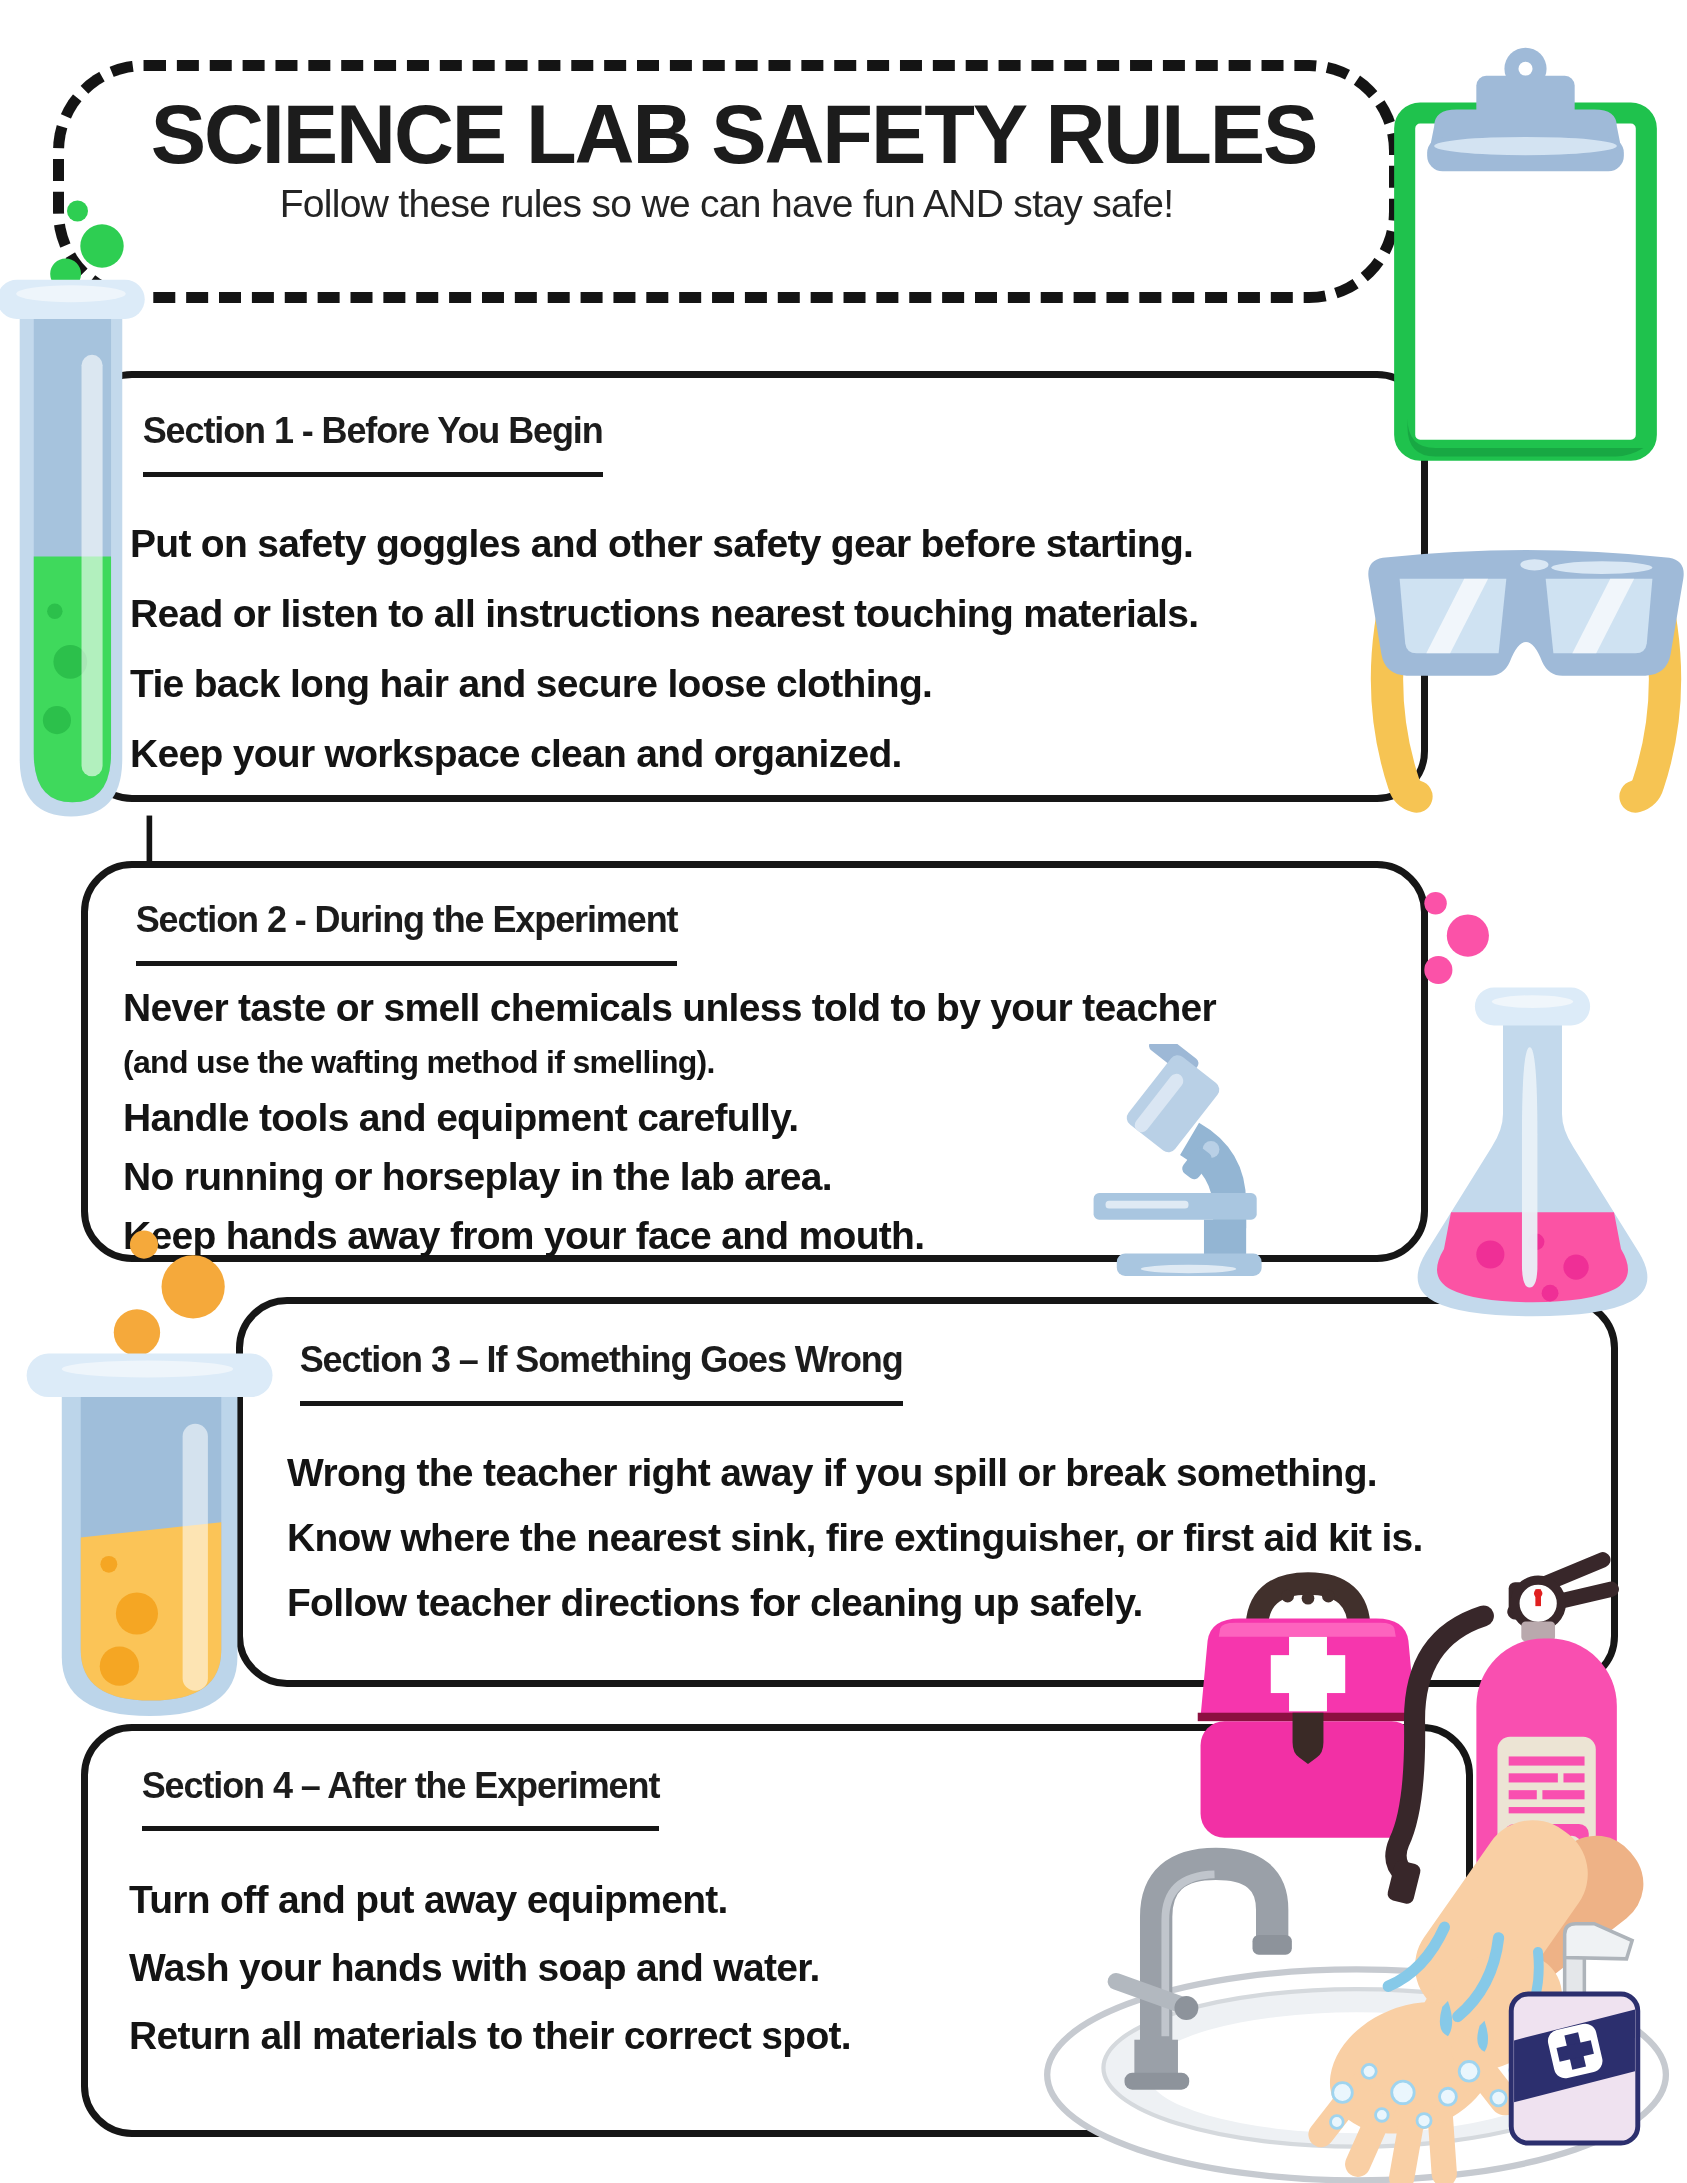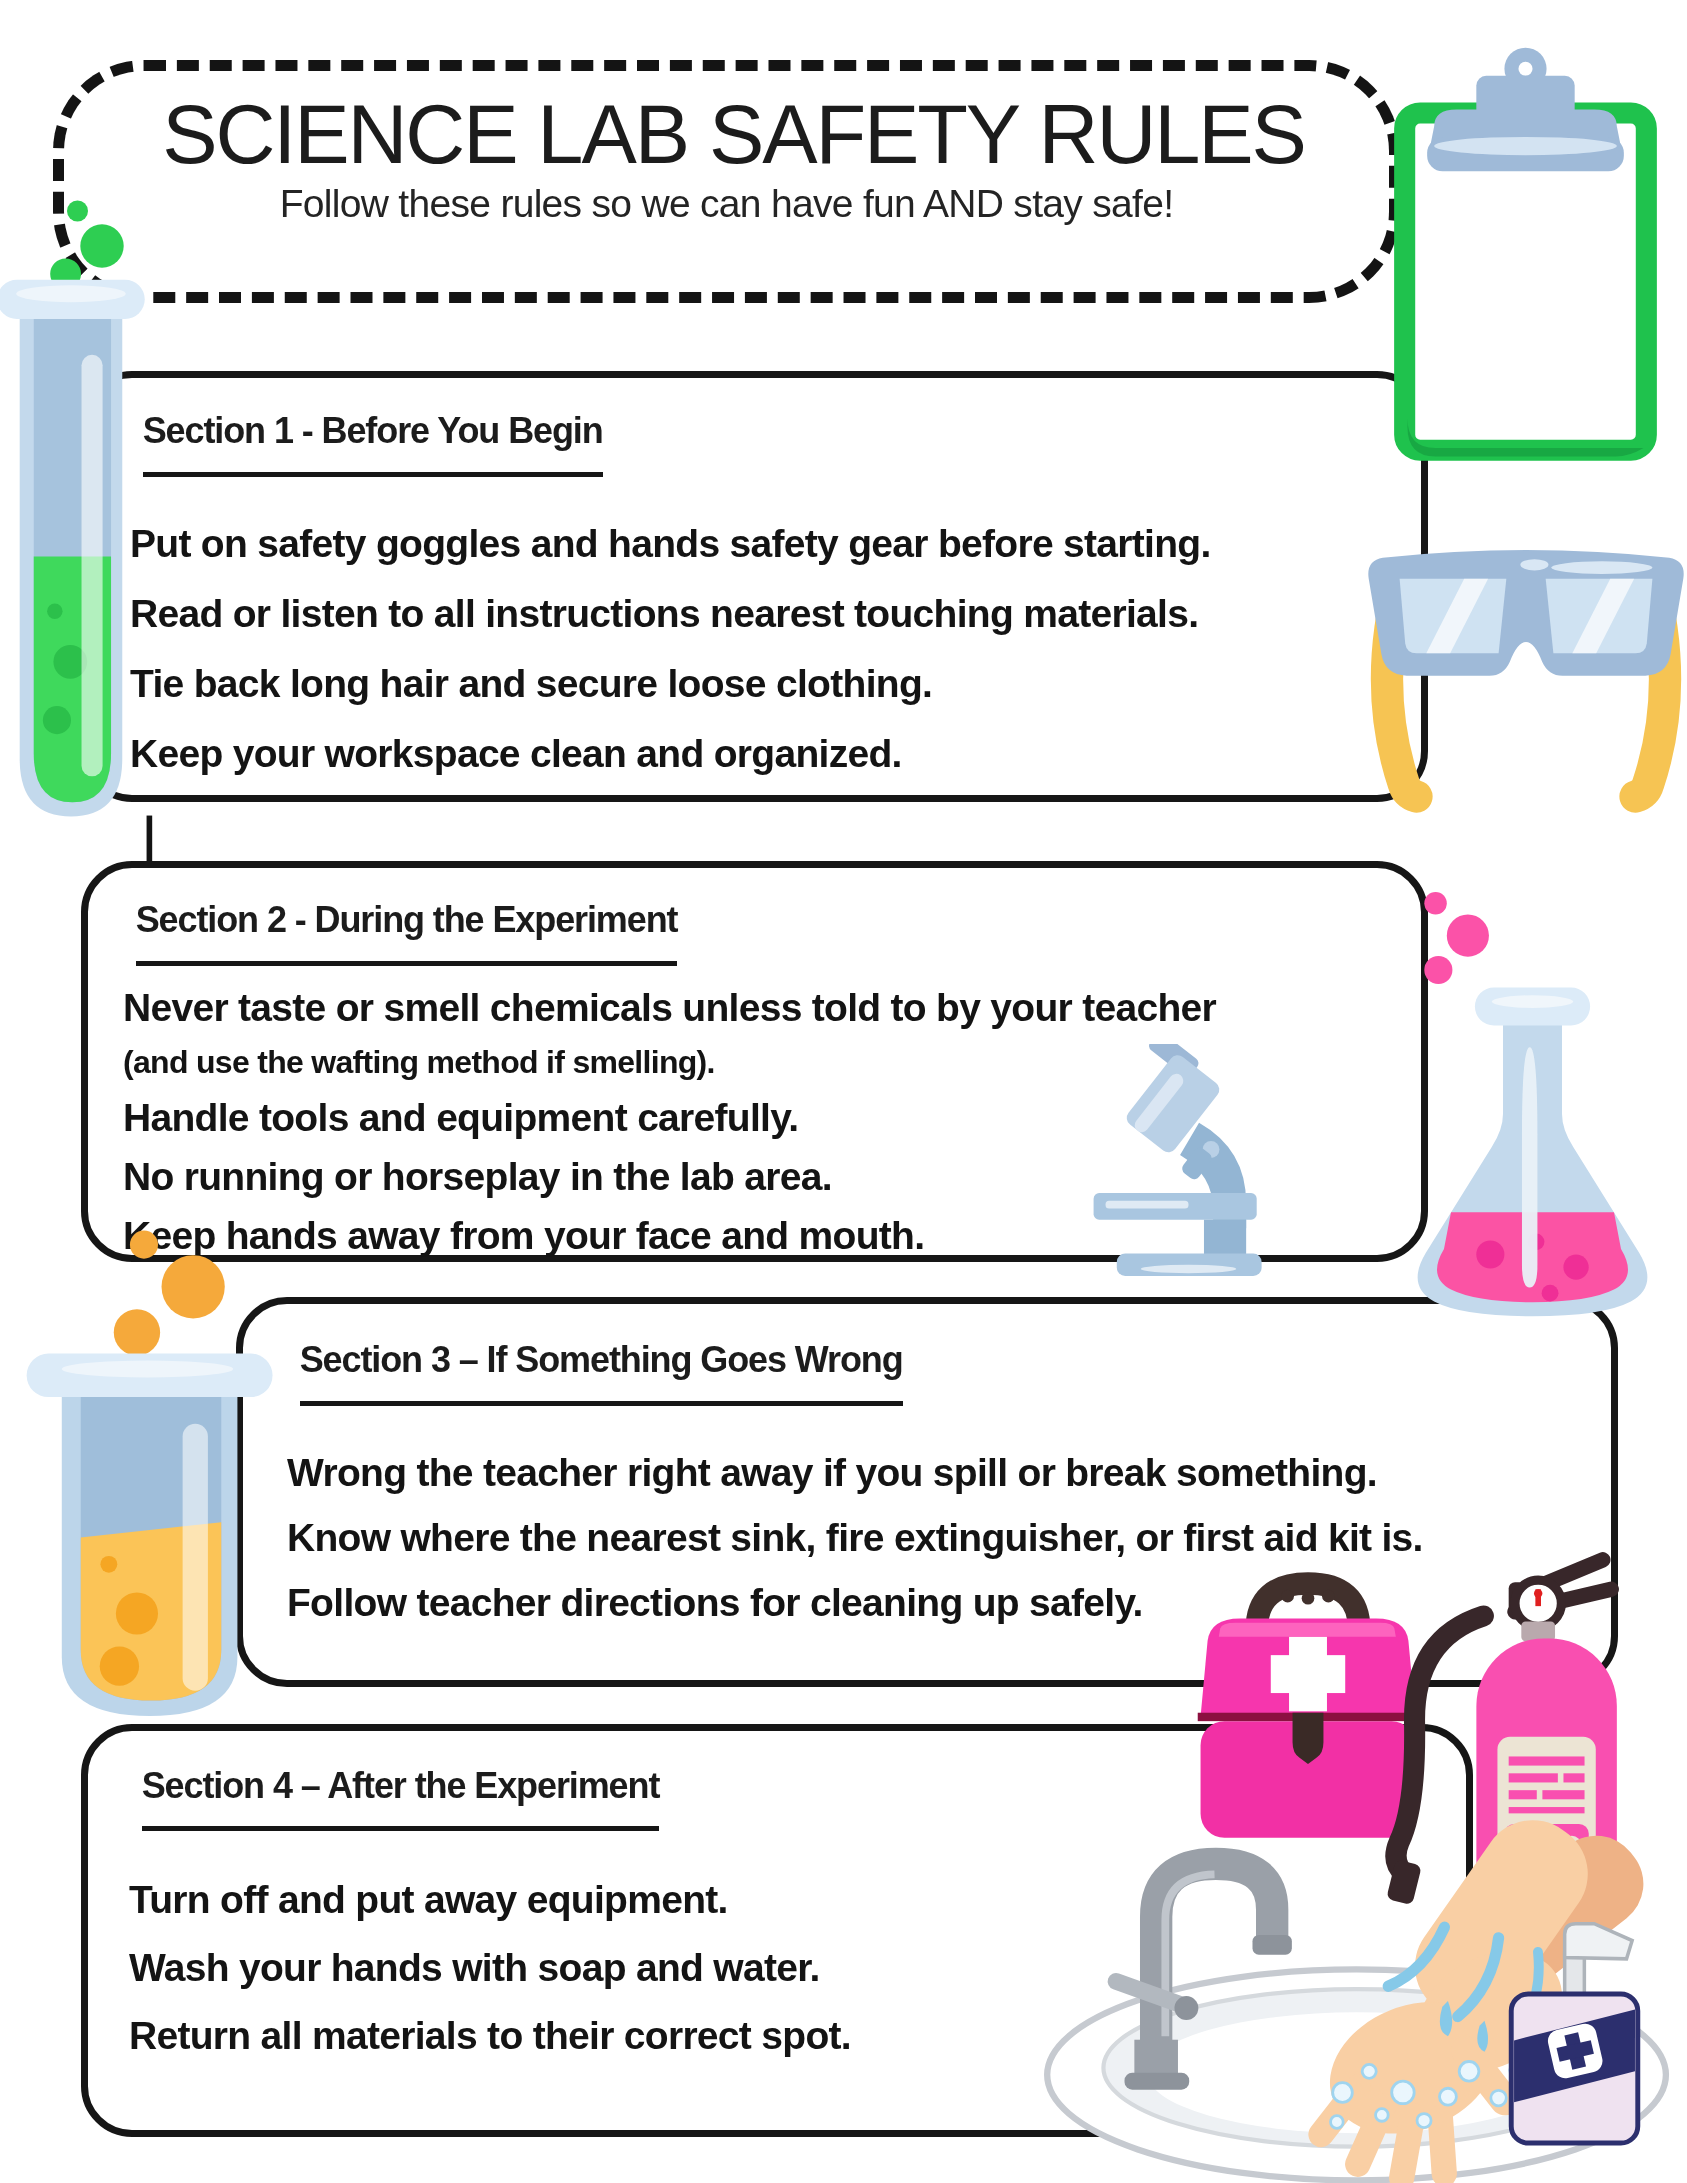--- a/index.html
+++ b/index.html
@@ -8,21 +8,21 @@
     font-family:"Liberation Sans","DejaVu Sans",sans-serif;color:#161616;overflow:hidden;
   }
   .abs{position:absolute;}
   
   .header-box{
     left:53px;top:60px;width:1347px;height:243px;
     border:11.3px dashed #141414;border-radius:91px;
     box-sizing:border-box;text-align:center;z-index:1;
   }
   .page-title{
-    margin:19.7px 7px 0 21px;font-size:83px;font-weight:normal;letter-spacing:-2.1px;
+    margin:19.7px 7px 0 21px;font-size:83px;font-weight:bold;letter-spacing:-2.1px;
     color:#1c1c1c;white-space:nowrap;line-height:1.05;
   }
   .page-subtitle{
     margin:4.2px 0 0 0;font-size:39px;font-weight:normal;letter-spacing:-0.7px;color:#242424;
   }
   
   .box{
     background:#ffffff;border:7.7px solid #161616;border-radius:51px;
     box-sizing:border-box;z-index:1;
   }
@@ -91,21 +91,21 @@
     <path d="M62 412 H172 V692 Q172 762 117 762 Q62 762 62 692 Z" fill="#3fd95c"></path>
     <circle cx="92" cy="490" r="11" fill="#2cc04b"></circle>
     <circle cx="114" cy="562" r="24" fill="#2cc04b"></circle>
     <circle cx="95" cy="645" r="20" fill="#2cc04b"></circle>
     <rect x="130" y="125" width="30" height="600" rx="15" fill="#ffffff" opacity="0.6"></rect>
   </svg>
 
   <div class="abs box" id="section1">
     <h2>Section 1 - Before You Begin</h2>
     <div class="rules">
-      <p>Put on safety goggles and hands safety gear before starting.</p>
+      <p>Put on safety goggles and other safety gear before starting.</p>
       <p>Read or listen to all instructions nearest touching materials.</p>
       <p>Tie back long hair and secure loose clothing.</p>
       <p>Keep your workspace clean and organized.</p>
     </div>
   </div>
 
   <svg class="abs art" style="left:1357px;top:503px" width="338" height="323" viewBox="0 0 480 460">
     <path d="M62 105 C 34 210 36 310 66 400 q4 14 18 18" stroke="#f6c453" stroke-width="46" fill="none" stroke-linecap="round"></path>
     <path d="M418 105 C 446 210 444 310 414 400 q-4 14 -18 18" stroke="#f6c453" stroke-width="46" fill="none" stroke-linecap="round"></path>
     <path d="M36 78 Q240 56 444 78 Q468 82 464 108 L446 215 Q441 244 410 246 L292 246 Q272 246 263 226 Q252 198 240 198 Q228 198 217 226 Q208 246 188 246 L70 246 Q39 244 34 215 L16 108 Q12 82 36 78 Z" fill="#9fbad8"></path>

